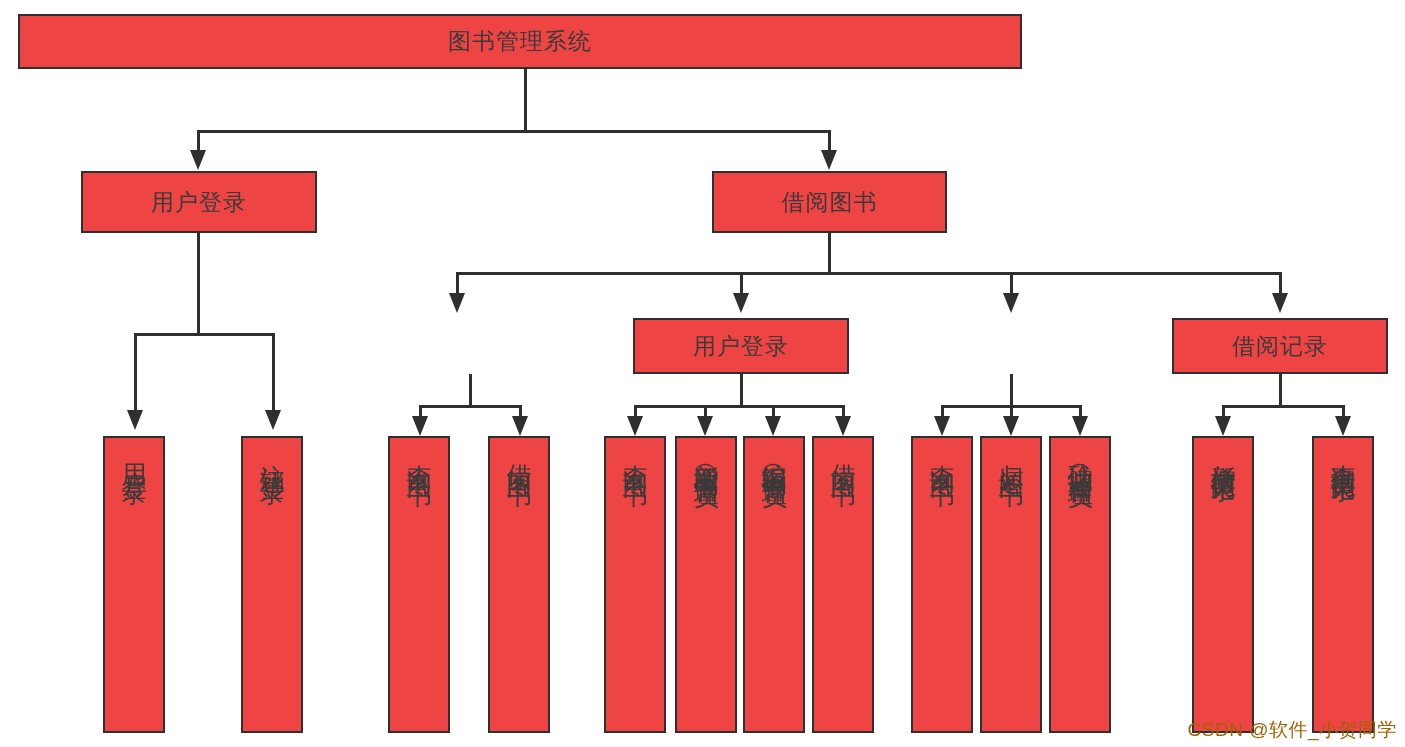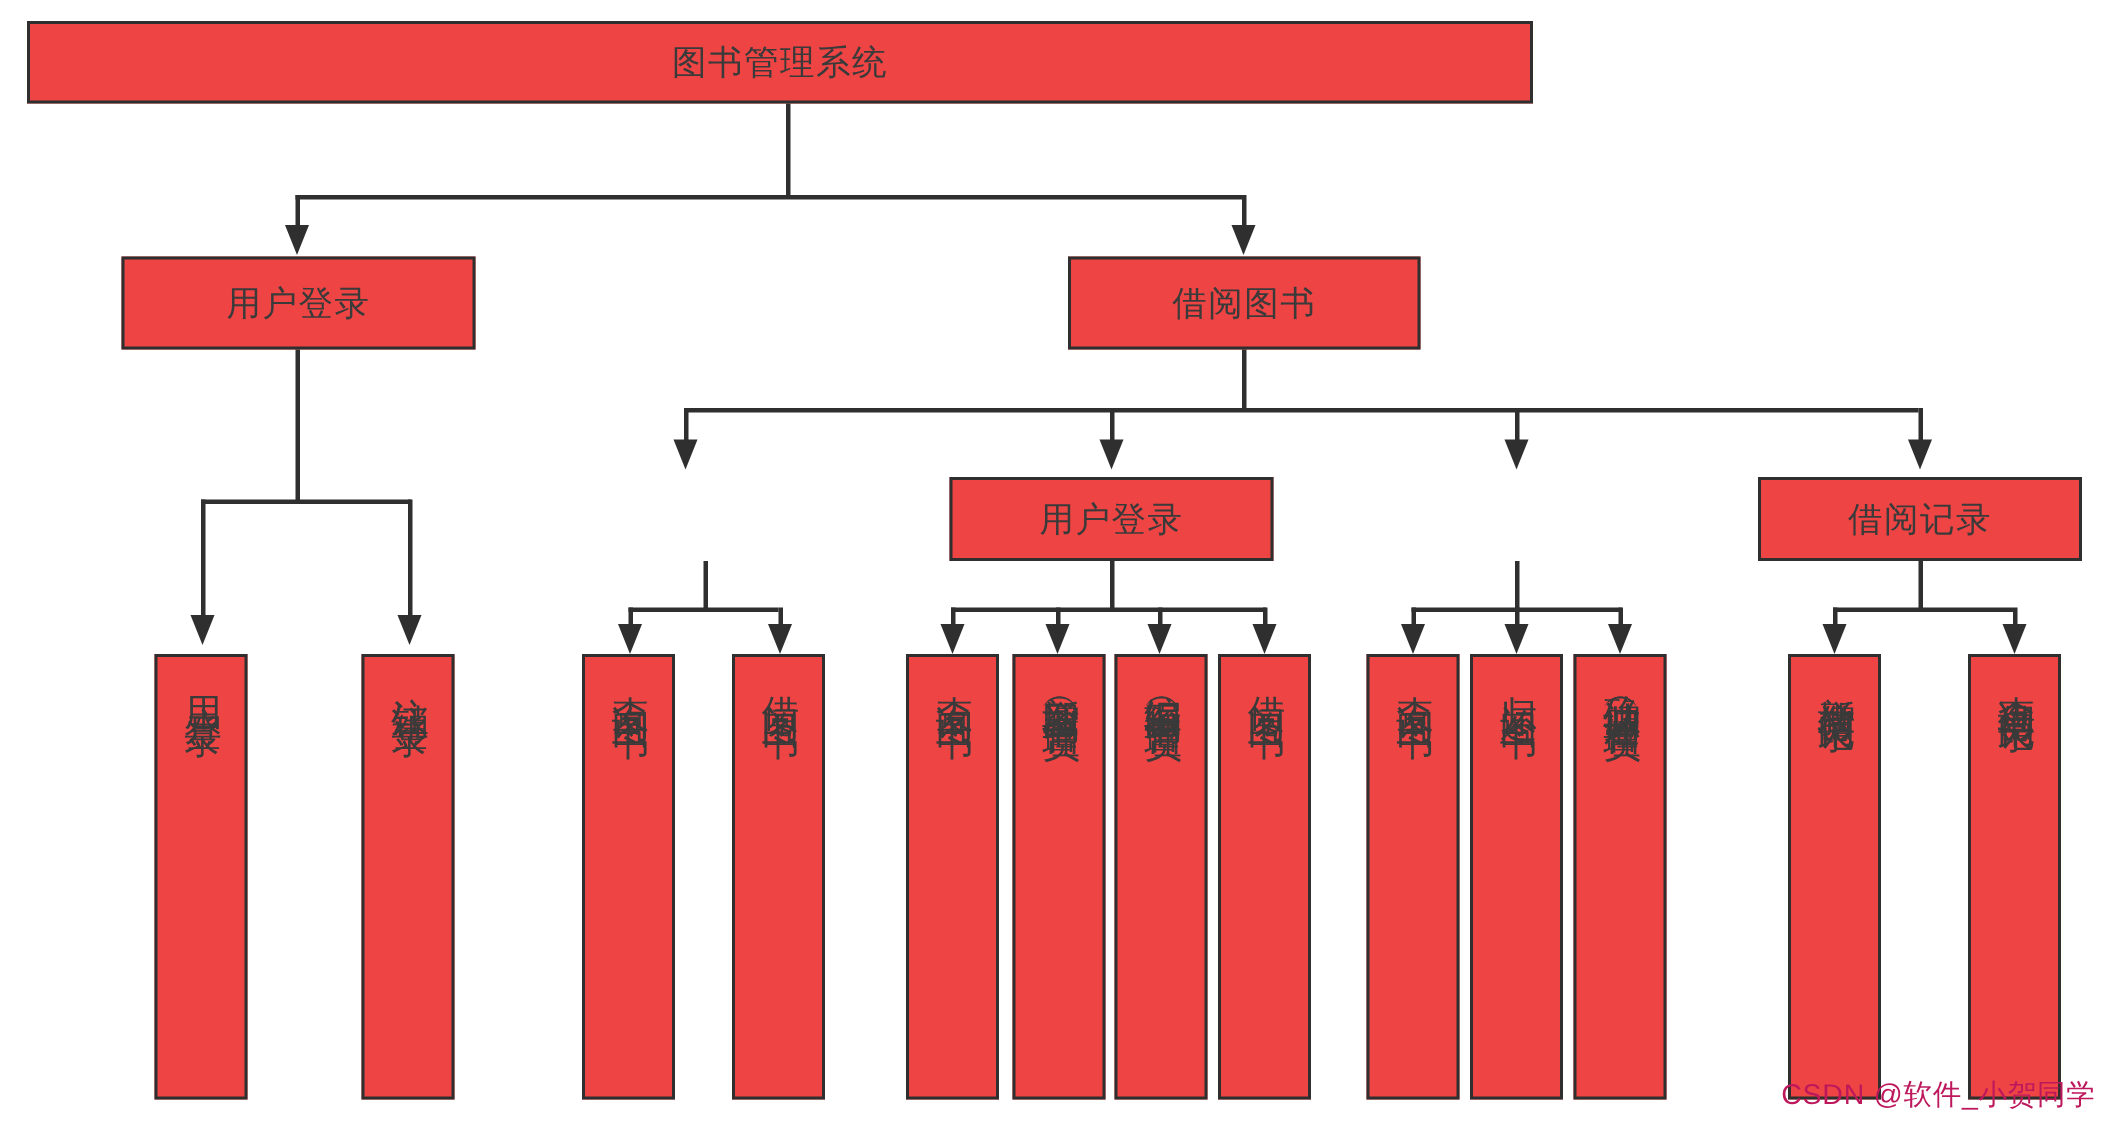--- a/index.html
+++ b/index.html
@@ -55,21 +55,21 @@
     border-left:8px solid transparent;
     border-right:8px solid transparent;
     border-top:20px solid #2f2f2f;
   }
 
   .watermark{
     position:absolute;
     right:8px;
     bottom:4px;
     font-size:19px;
-    color:#be185d;
+    color:#a16207;
     white-space:nowrap;
     letter-spacing:0.5px;
   }
 </style>
 </head>
 <body>
 
 <div id="canvas">
 
   <div class="node h-node root" style="left:18px;top:14px;width:1004px;height:55px;">

